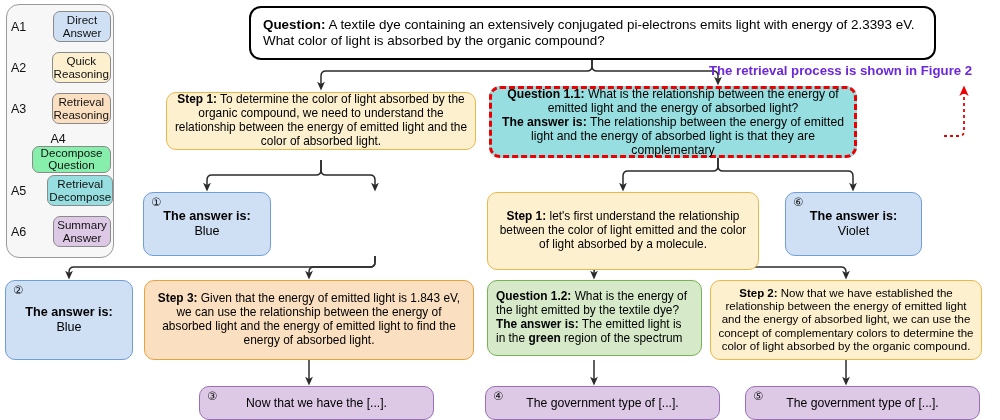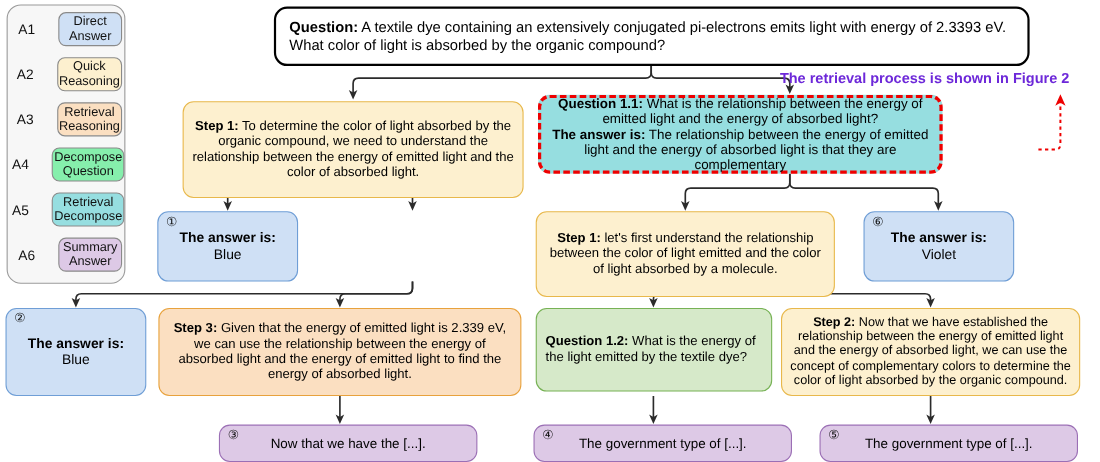--- a/index.html
+++ b/index.html
@@ -21,41 +21,41 @@
   .node p{margin:0;}
   .b{font-weight:bold;}
 
   
   #legend{
     position:absolute;left:6px;top:4px;width:108px;height:254px;
     box-sizing:border-box;border:1.6px solid #9a9a9a;border-radius:13px;
     background:#f7f7f7;
   }
   .lrow{position:absolute;left:4px;width:100px;height:35px;display:flex;align-items:center;}
-  .lcode{width:21px;font-size:12.5px;color:#111;text-align:right;}
+  .lcode{width:21px;font-size:12.5px;color:#111;text-align:left;}
   .lbox{
     flex:1;height:31px;border-radius:7px;border:1.3px solid #8a8a8a;
     display:flex;align-items:center;justify-content:center;text-align:center;
     font-size:11.6px;line-height:1.07;color:#111;box-sizing:border-box;padding:0 1px;margin-left:21px;
   }
 
   
   #q-main{
     left:249px;top:6px;width:687px;height:54px;
     background:#ffffff;border:2.6px solid #000;border-radius:12px;
     font-size:13.4px;text-align:left;padding:4px 12px;justify-content:center;
   }
 
   #fig-note{
     position:absolute;left:709px;top:63px;width:290px;
     font-size:13.2px;font-weight:bold;color:#6d28d9;white-space:nowrap;
   }
 
   
-  #s1a{left:166px;top:92px;width:310px;height:88px;background:#fdf0cf;border-color:#e8b84b;font-size:11.9px;}
+  #s1a{left:166px;top:92px;width:310px;height:58px;background:#fdf0cf;border-color:#e8b84b;font-size:11.9px;}
   #q11{
     left:489px;top:86px;width:368px;height:72px;
     background:#96dee0;border:3px dashed #ee0000;border-radius:11px;font-size:12.2px;
   }
   #ans1{left:143px;top:192px;width:128px;height:64px;background:#cfe0f5;border-color:#6f9ed6;font-size:12.6px;}
   #s2a{left:275px;top:192px;width:200px;height:64px;background:#fbdfc1;border-color:#e8a23d;font-size:11.9px;}
   #s1b{left:487px;top:192px;width:272px;height:78px;background:#fdf0cf;border-color:#e8b84b;font-size:11.9px;}
   #ans6{left:785px;top:192px;width:137px;height:64px;background:#cfe0f5;border-color:#6f9ed6;font-size:12.6px;}
 
   #ans2{left:5px;top:280px;width:128px;height:80px;background:#cfe0f5;border-color:#6f9ed6;font-size:12.6px;}
@@ -119,21 +119,21 @@
       <span class="lbox" style="background:#cfe0f5">Direct Answer</span>
     </div>
     <div class="lrow" style="top:45px;">
       <span class="lcode">A2</span>
       <span class="lbox" style="background:#fdf0cf">Quick Reasoning</span>
     </div>
     <div class="lrow" style="top:86px;">
       <span class="lcode">A3</span>
       <span class="lbox" style="background:#fbdfc1">Retrieval Reasoning</span>
     </div>
-    <div class="lrow" style="top:127px;">
+    <div class="lrow" style="top:127px;flex-direction:column;">
       <span class="lcode">A4</span>
       <span class="lbox" style="background:#86efac">Decompose Question</span>
     </div>
     <div class="lrow" style="top:168px;">
       <span class="lcode">A5</span>
       <span class="lbox" style="background:#96dee0">Retrieval Decompose</span>
     </div>
     <div class="lrow" style="top:209px;">
       <span class="lcode">A6</span>
       <span class="lbox" style="background:#ddc9e6">Summary Answer</span>
@@ -178,26 +178,28 @@
   </div>
 
   <div class="node" id="ans2">
     <span class="circnum">②</span>
     <p class="b">The answer is:</p>
     <p>Blue</p>
   </div>
 
   <div class="node" id="s3a">
     <p><span class="b">Step 3:</span>
-       <span>Given that the energy of emitted light is 2.339 eV, we can use the relationship between the energy of absorbed light and the energy of emitted light to find the energy of absorbed light.</span></p>
+       <span>Given that the energy of emitted light is 1.843 eV, we can use the relationship between the energy of absorbed light and the energy of emitted light to find the energy of absorbed light.</span></p>
   </div>
 
   <div class="node" id="q12">
     <p><span class="b">Question 1.2:</span>
        <span>What is the energy of the light emitted by the textile dye?</span></p>
+    <p><span class="b">The answer is:</span>
+       <span>The emitted light is in the </span><span class="b">green</span><span> region of the spectrum</span></p>
   </div>
 
   <div class="node" id="s2b">
     <p><span class="b">Step 2:</span>
        <span>Now that we have established the relationship between the energy of emitted light and the energy of absorbed light, we can use the concept of complementary colors to determine the color of light absorbed by the organic compound.</span></p>
   </div>
 
   <div class="node" id="p3">
     <span class="circnum">③</span>
     <p>Now that we have the [...].</p>

